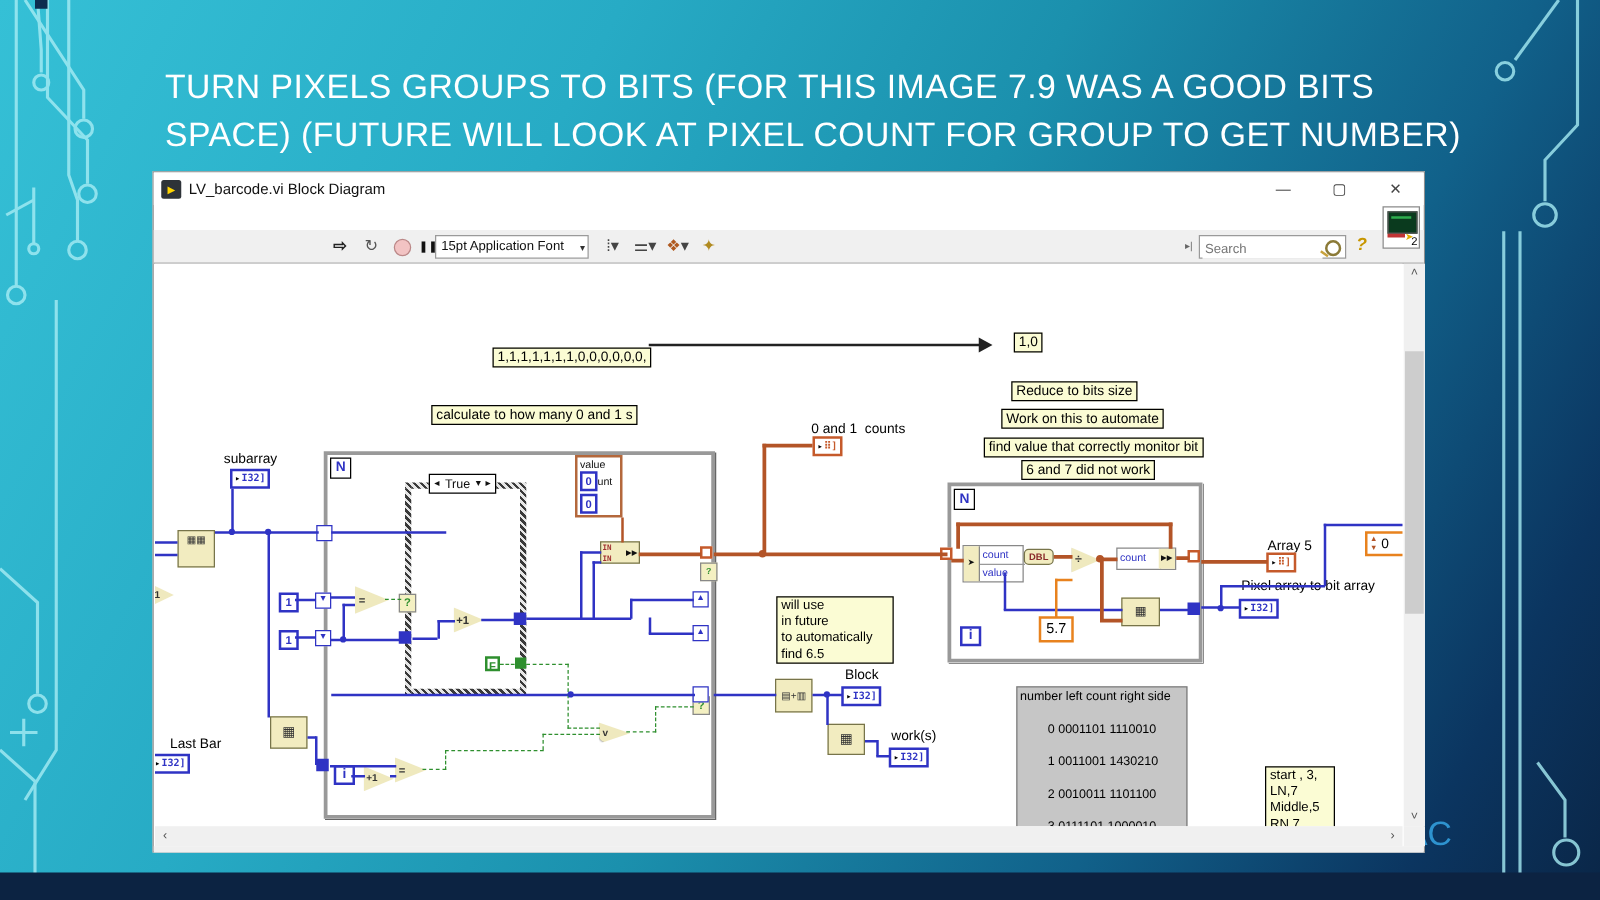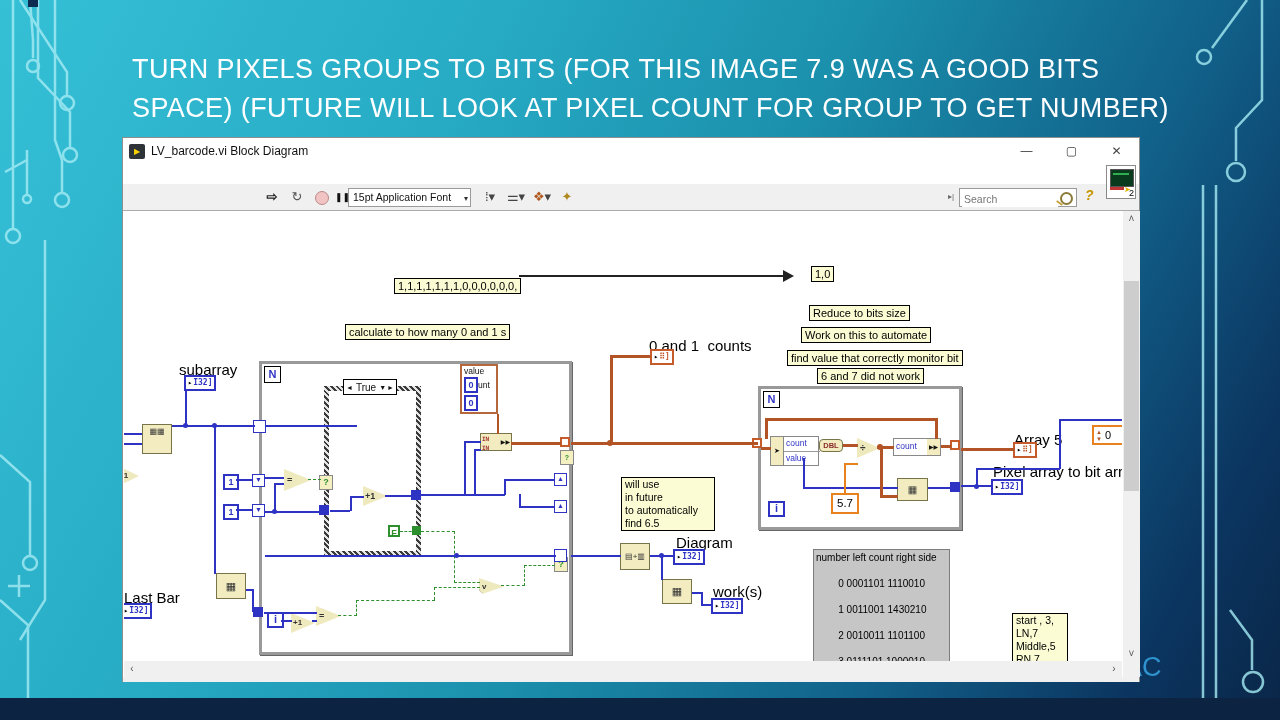--- a/index.html
+++ b/index.html
@@ -37,21 +37,21 @@
   .viicon{position:absolute;right:3px;top:-19px;width:30px;height:34px;background:#fff;border:1px solid #8a8a8a;box-sizing:border-box}
   .viicon .scr{position:absolute;left:3px;top:3px;width:22px;height:16px;background:#0a3a1e;border:1px solid #555}
   .viicon .scr i{position:absolute;left:2px;top:3px;width:16px;height:2px;background:#2fae4f}
   .viicon .red{position:absolute;left:3px;top:21px;width:14px;height:3px;background:#c03434}
   .viicon .yel{position:absolute;left:17px;top:19px;color:#e0b000;font-size:8px}
   .viicon .badge{position:absolute;right:1px;bottom:0px;font-size:9px;color:#000}
   
   .bd{position:absolute;left:1px;top:73px;width:998px;height:450px;background:#fff;overflow:hidden;font-size:11px}
   .note{position:absolute;background:#fbfcd4;border:1px solid #000;padding:0 3px;font-size:11px;line-height:14px;
     white-space:pre-line;color:#000}
-  .ft{position:absolute;color:#000;white-space:pre;font-size:15px}
+  .ft{position:absolute;color:#000;white-space:pre;font-size:11px}
   .ind{position:absolute;height:12px;border:2px solid #2f33c4;background:#fff;color:#2f33c4;
     font:bold 8px/12px "DejaVu Sans Mono",monospace;padding:0 2px;white-space:nowrap}
   .ind::before{content:"▸";color:#000;font-size:7px;margin-right:1px}
   .oind{border-color:#c55a2b;color:#c55a2b}
   .loop{position:absolute;border:3px solid #999;box-shadow:1px 1px 0 #666;background:transparent}
   .case{position:absolute;border:5px solid #777;
     border-image:repeating-linear-gradient(45deg,#3a3a3a 0 2px,#e6e6e6 2px 4px) 5;background:#fff}
   .sel{position:absolute;height:14px;background:#fff;border:1px solid #000;font-size:10px;line-height:13px;
     display:flex;align-items:center;padding:0 2px;gap:3px}
   .nbox{position:absolute;width:15px;height:15px;background:#fff;border:1px solid #000;
@@ -210,23 +210,23 @@
         <span>2 0010011 1101100</span><br>
         <span>3 0111101 1000010</span><br>
         <br>
         <br>
         <br>
         
       </div>
 
       <div class="ft" style="left:525px;top:126px">0 and 1  counts</div>
       <div class="ft" style="left:55px;top:150px">subarray</div>
-      <div class="ft" style="left:552px;top:323px">Diagram</div>
+      <div class="ft" style="left:552px;top:323px">Block</div>
       <div class="ft" style="left:589px;top:372px">work(s)</div>
-      <div class="ft" style="left:0px;top:378px">Last Bar</div>
+      <div class="ft" style="left:12px;top:378px">Last Bar</div>
       <div class="ft" style="left:890px;top:220px">Array 5</div>
       <div class="ft" style="left:869px;top:252px">Pixel array to bit array</div>
 
       <div class="ind" style="left:60px;top:164px"><span>I32]</span></div>
       <div class="ind oind" style="left:526px;top:138px"><span>⠿]</span></div>
       <div class="ind" style="left:549px;top:338px"><span>I32]</span></div>
       <div class="ind" style="left:587px;top:387px"><span>I32]</span></div>
       <div class="ind" style="left:-4px;top:392px"><span>I32]</span></div>
       <div class="ind oind" style="left:889px;top:231px"><span>⠿]</span></div>
       <div class="ind" style="left:867px;top:268px"><span>I32]</span></div>

